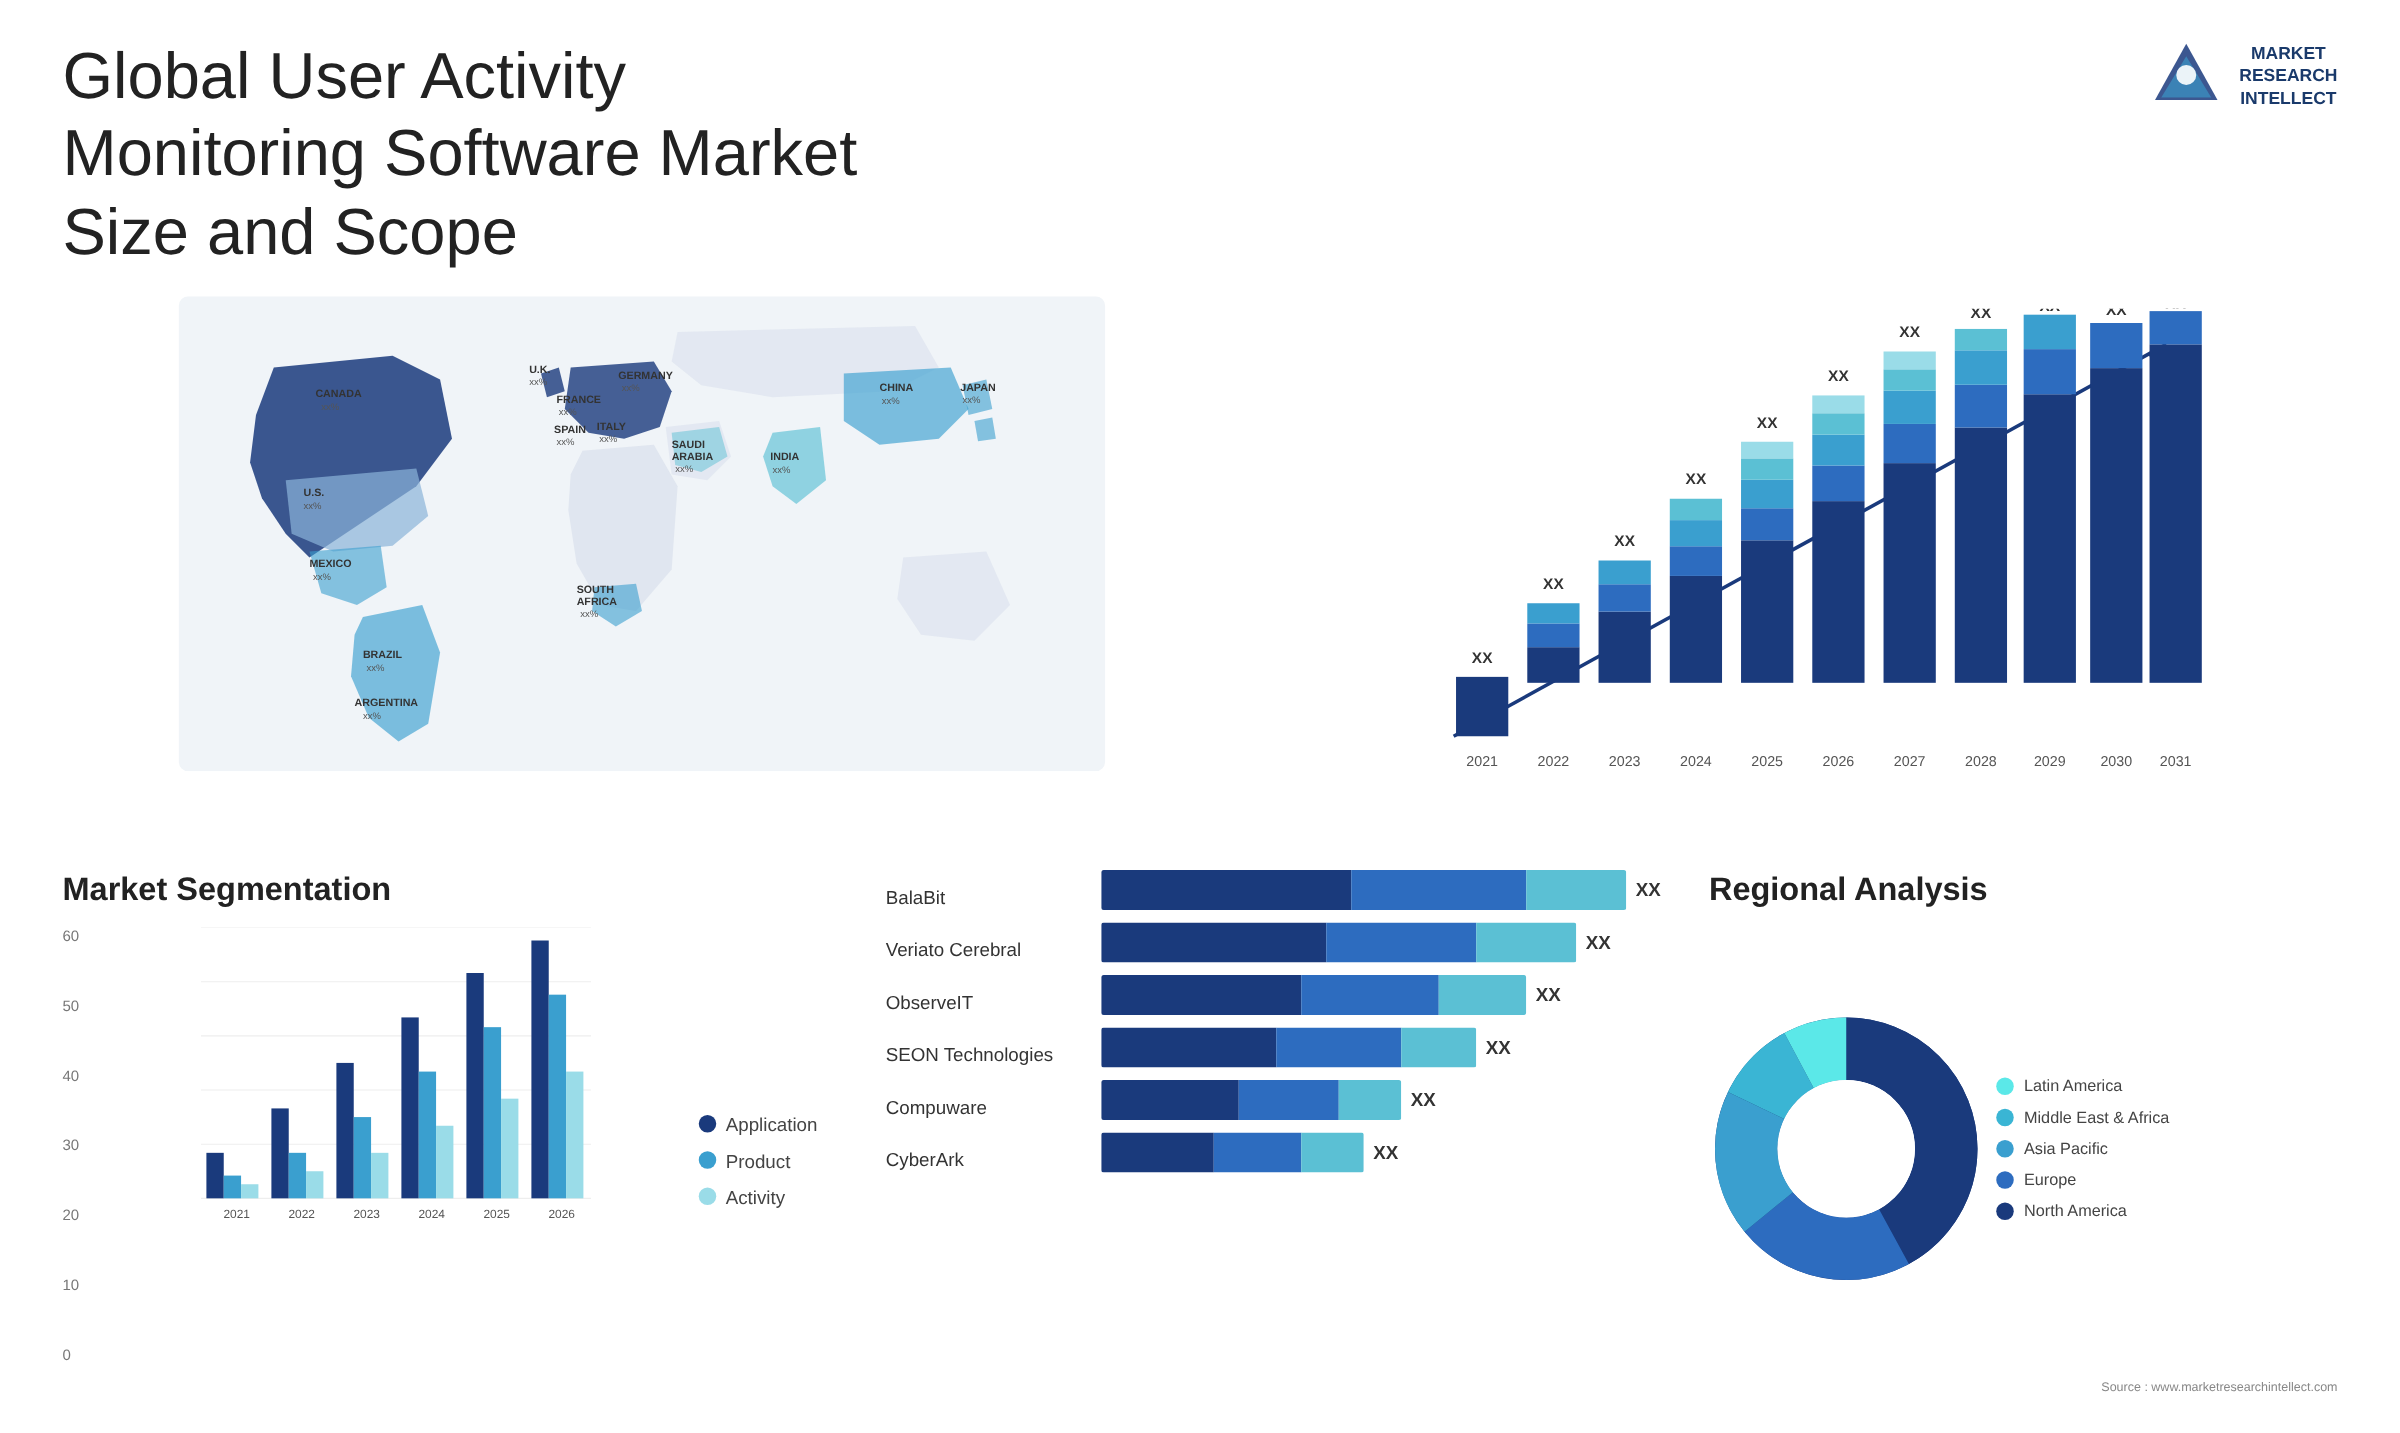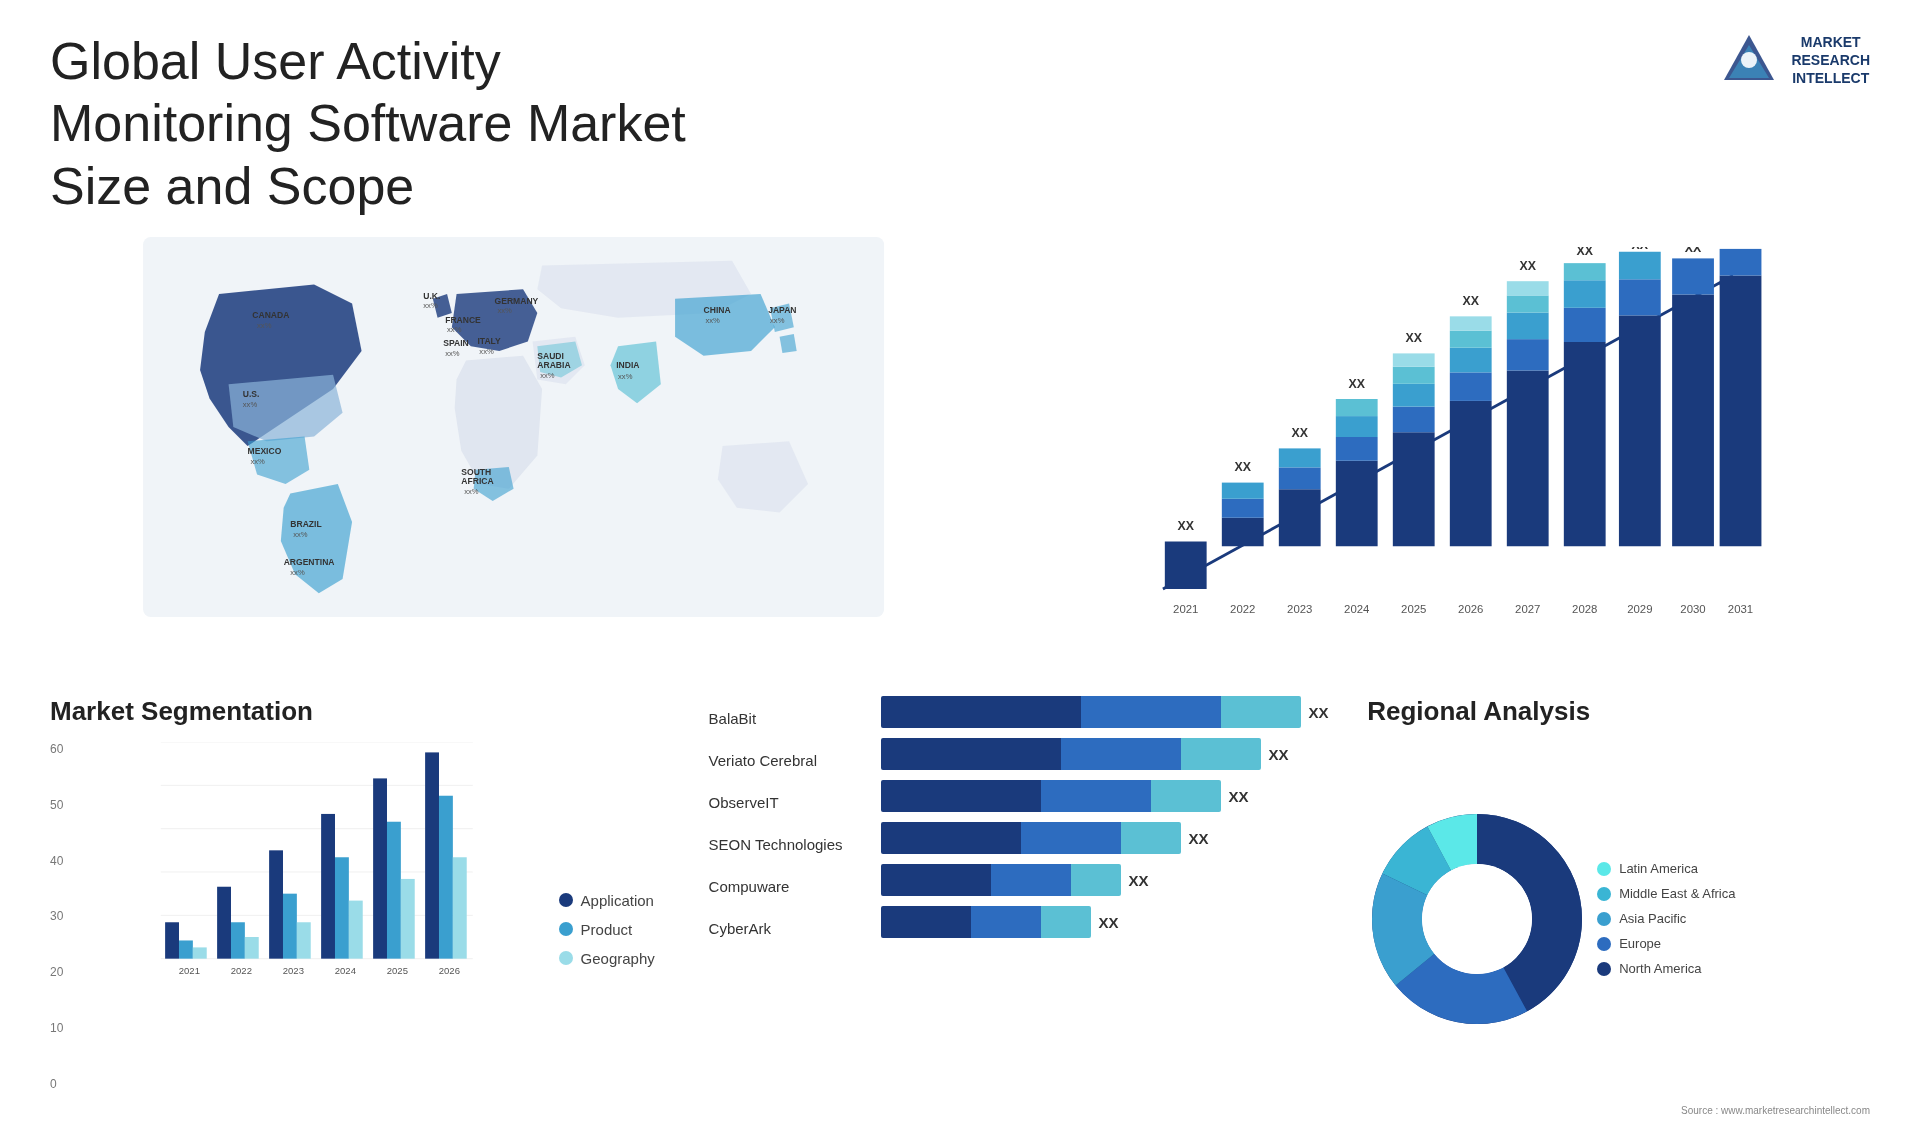--- a/index.html
+++ b/index.html
@@ -123,21 +123,20 @@
     .seg-legend {
       display: flex;
       flex-direction: column;
       gap: 12px;
       justify-content: center;
       min-width: 120px;
     }
 
     .legend-item {
       display: flex;
-      align-items: center;
       gap: 8px;
       font-size: 15px;
       color: #444;
     }
 
     .legend-dot {
       width: 14px;
       height: 14px;
       border-radius: 50%;
       flex-shrink: 0;
@@ -515,21 +514,21 @@
           <div class="legend-item">
             <div class="legend-dot" style="background:#1a3a7c;"></div>
             <span>Application</span>
           </div>
           <div class="legend-item">
             <div class="legend-dot" style="background:#3a9fcf;"></div>
             <span>Product</span>
           </div>
           <div class="legend-item">
             <div class="legend-dot" style="background:#9adce8;"></div>
-            <span>Geography</span>
+            <span>Activity</span>
           </div>
         </div>
       </div>
     </div>
 
     <div class="players-container">
       <div class="players-list">
 
         <div class="player-row">
           <span class="player-name">BalaBit</span>

